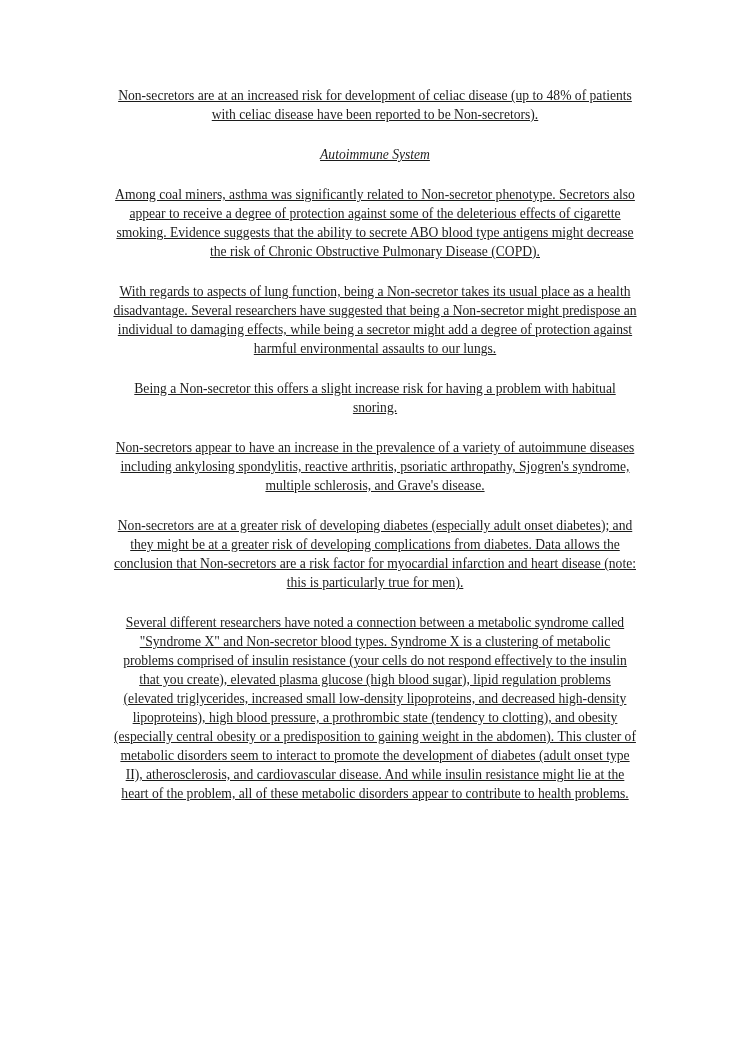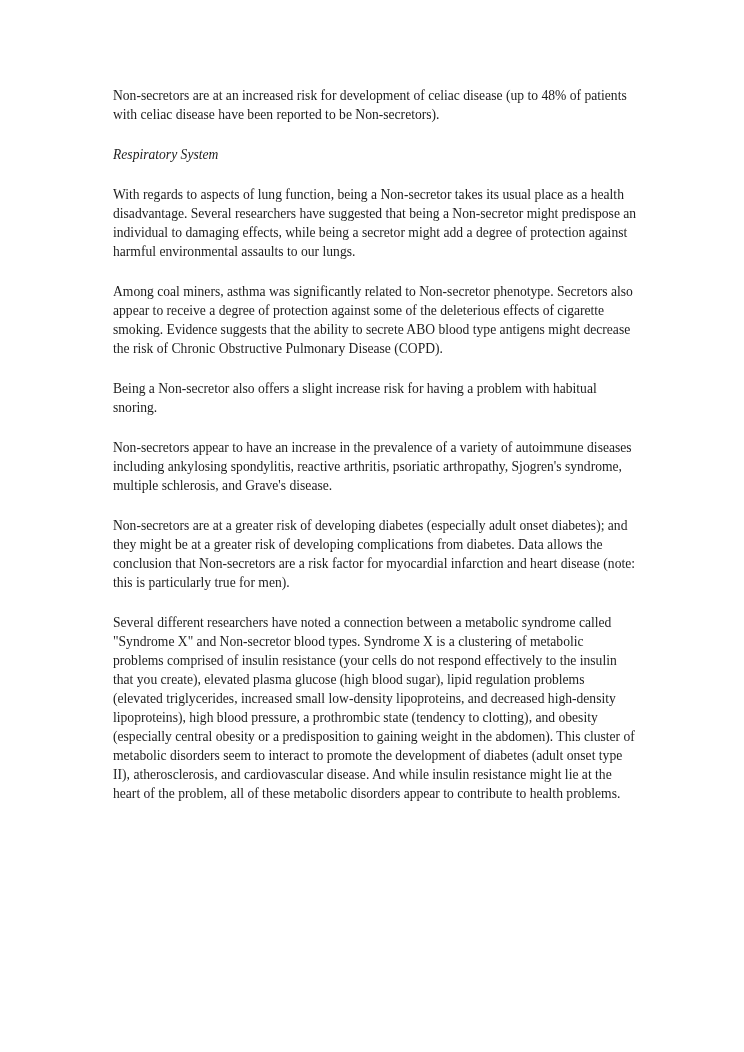--- a/index.html
+++ b/index.html
@@ -16,40 +16,41 @@
     font-family: "Liberation Serif", "DejaVu Serif", serif;
   }
   .text-column {
     position: absolute;
     left: 113px;
     top: 86px;
     width: 524px;
     color: #1c1c1c;
     font-size: 13.6px;
     line-height: 19px;
-    text-align: left;
+    text-align: center;
+    text-decoration: underline;
   }
   .block-paragraph {
     margin: 0 0 21px 0;
   }
   .block-heading {
     margin: 0 0 21px 0;
     font-style: italic;
     font-weight: normal;
     font-size: 13.6px;
     line-height: 19px;
   }
 </style>
 </head>
 <body>
 
 <main class="doc-page">
   <div class="text-column" id="text-column">
       <p class="block-paragraph">Non-secretors are at an increased risk for development of celiac disease (up to 48% of patients with celiac disease have been reported to be Non-secretors).</p>
-      <h2 class="block-heading">Respiratory System</h2>
+      <h2 class="block-heading">Autoimmune System</h2>
+      <p class="block-paragraph">Among coal miners, asthma was significantly related to Non-secretor phenotype. Secretors also appear to receive a degree of protection against some of the deleterious effects of cigarette smoking. Evidence suggests that the ability to secrete ABO blood type antigens might decrease the risk of Chronic Obstructive Pulmonary Disease (COPD).</p>
       <p class="block-paragraph">With regards to aspects of lung function, being a Non-secretor takes its usual place as a health disadvantage. Several researchers have suggested that being a Non-secretor might predispose an individual to damaging effects, while being a secretor might add a degree of protection against harmful environmental assaults to our lungs.</p>
-      <p class="block-paragraph">Among coal miners, asthma was significantly related to Non-secretor phenotype. Secretors also appear to receive a degree of protection against some of the deleterious effects of cigarette smoking. Evidence suggests that the ability to secrete ABO blood type antigens might decrease the risk of Chronic Obstructive Pulmonary Disease (COPD).</p>
-      <p class="block-paragraph">Being a Non-secretor also offers a slight increase risk for having a problem with habitual snoring.</p>
+      <p class="block-paragraph">Being a Non-secretor this offers a slight increase risk for having a problem with habitual snoring.</p>
       <p class="block-paragraph">Non-secretors appear to have an increase in the prevalence of a variety of autoimmune diseases including ankylosing spondylitis, reactive arthritis, psoriatic arthropathy, Sjogren's syndrome, multiple schlerosis, and Grave's disease.</p>
       <p class="block-paragraph">Non-secretors are at a greater risk of developing diabetes (especially adult onset diabetes); and they might be at a greater risk of developing complications from diabetes. Data allows the conclusion that Non-secretors are a risk factor for myocardial infarction and heart disease (note: this is particularly true for men).</p>
       <p class="block-paragraph">Several different researchers have noted a connection between a metabolic syndrome called "Syndrome X" and Non-secretor blood types. Syndrome X is a clustering of metabolic problems comprised of insulin resistance (your cells do not respond effectively to the insulin that you create), elevated plasma glucose (high blood sugar), lipid regulation problems (elevated triglycerides, increased small low-density lipoproteins, and decreased high-density lipoproteins), high blood pressure, a prothrombic state (tendency to clotting), and obesity (especially central obesity or a predisposition to gaining weight in the abdomen). This cluster of metabolic disorders seem to interact to promote the development of diabetes (adult onset type II), atherosclerosis, and cardiovascular disease. And while insulin resistance might lie at the heart of the problem, all of these metabolic disorders appear to contribute to health problems.</p>
     </div>
 </main>
 
 </body></html>

